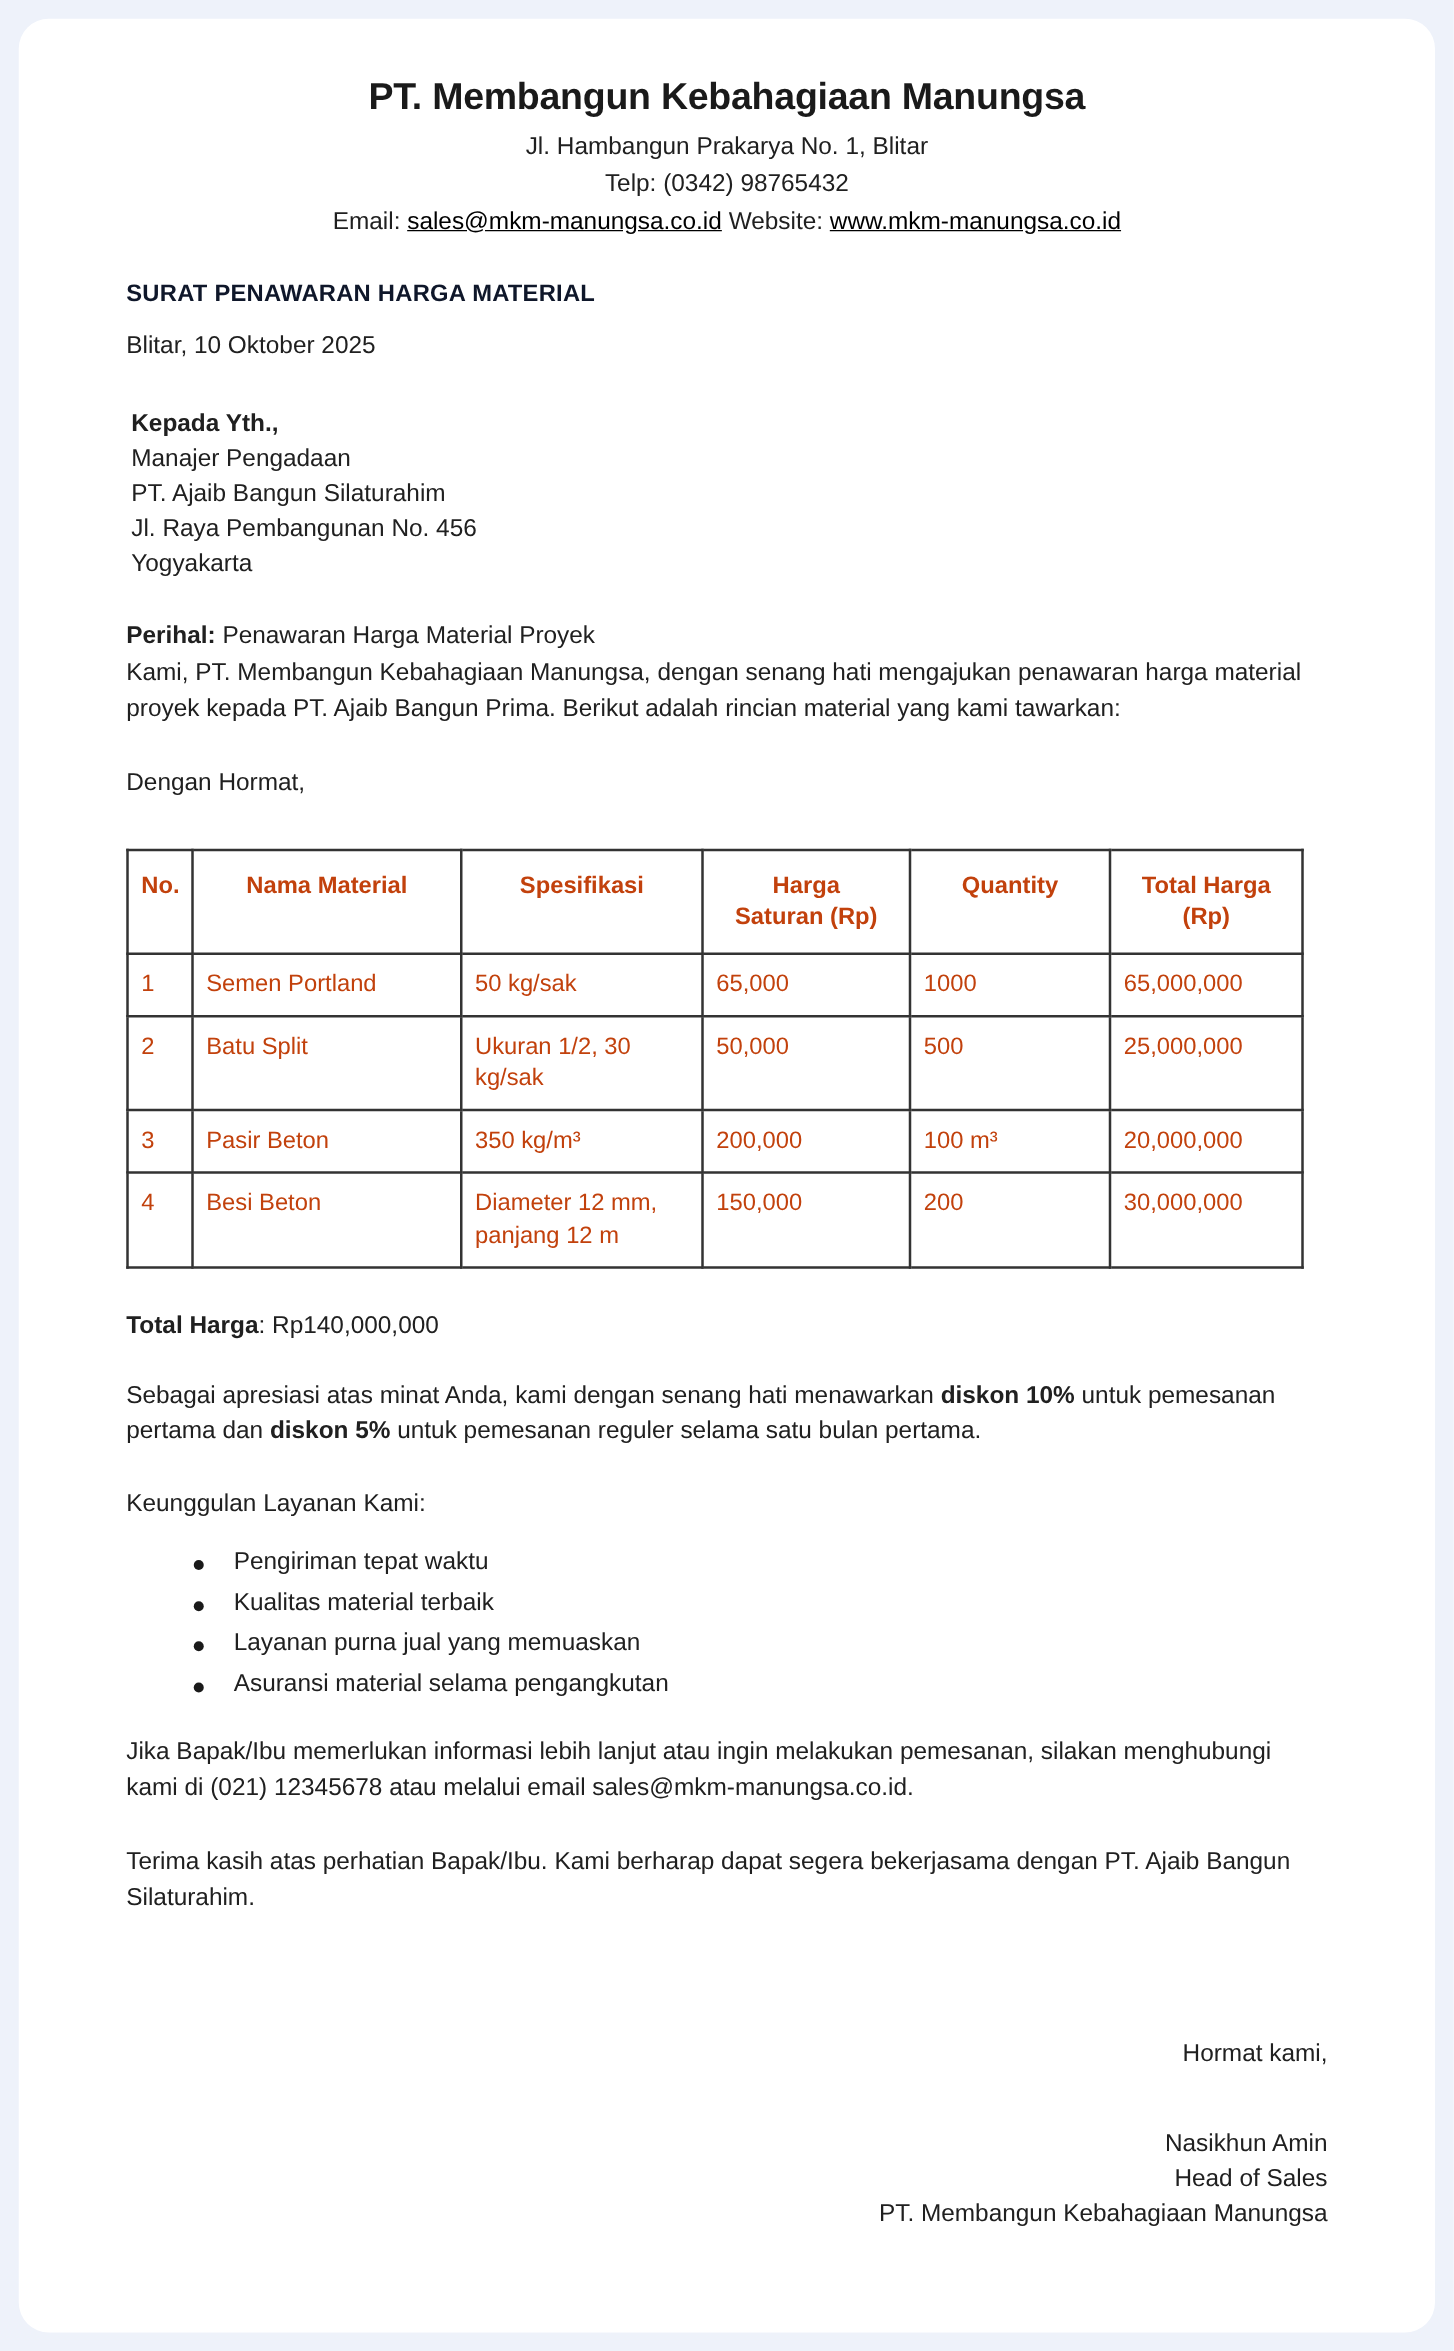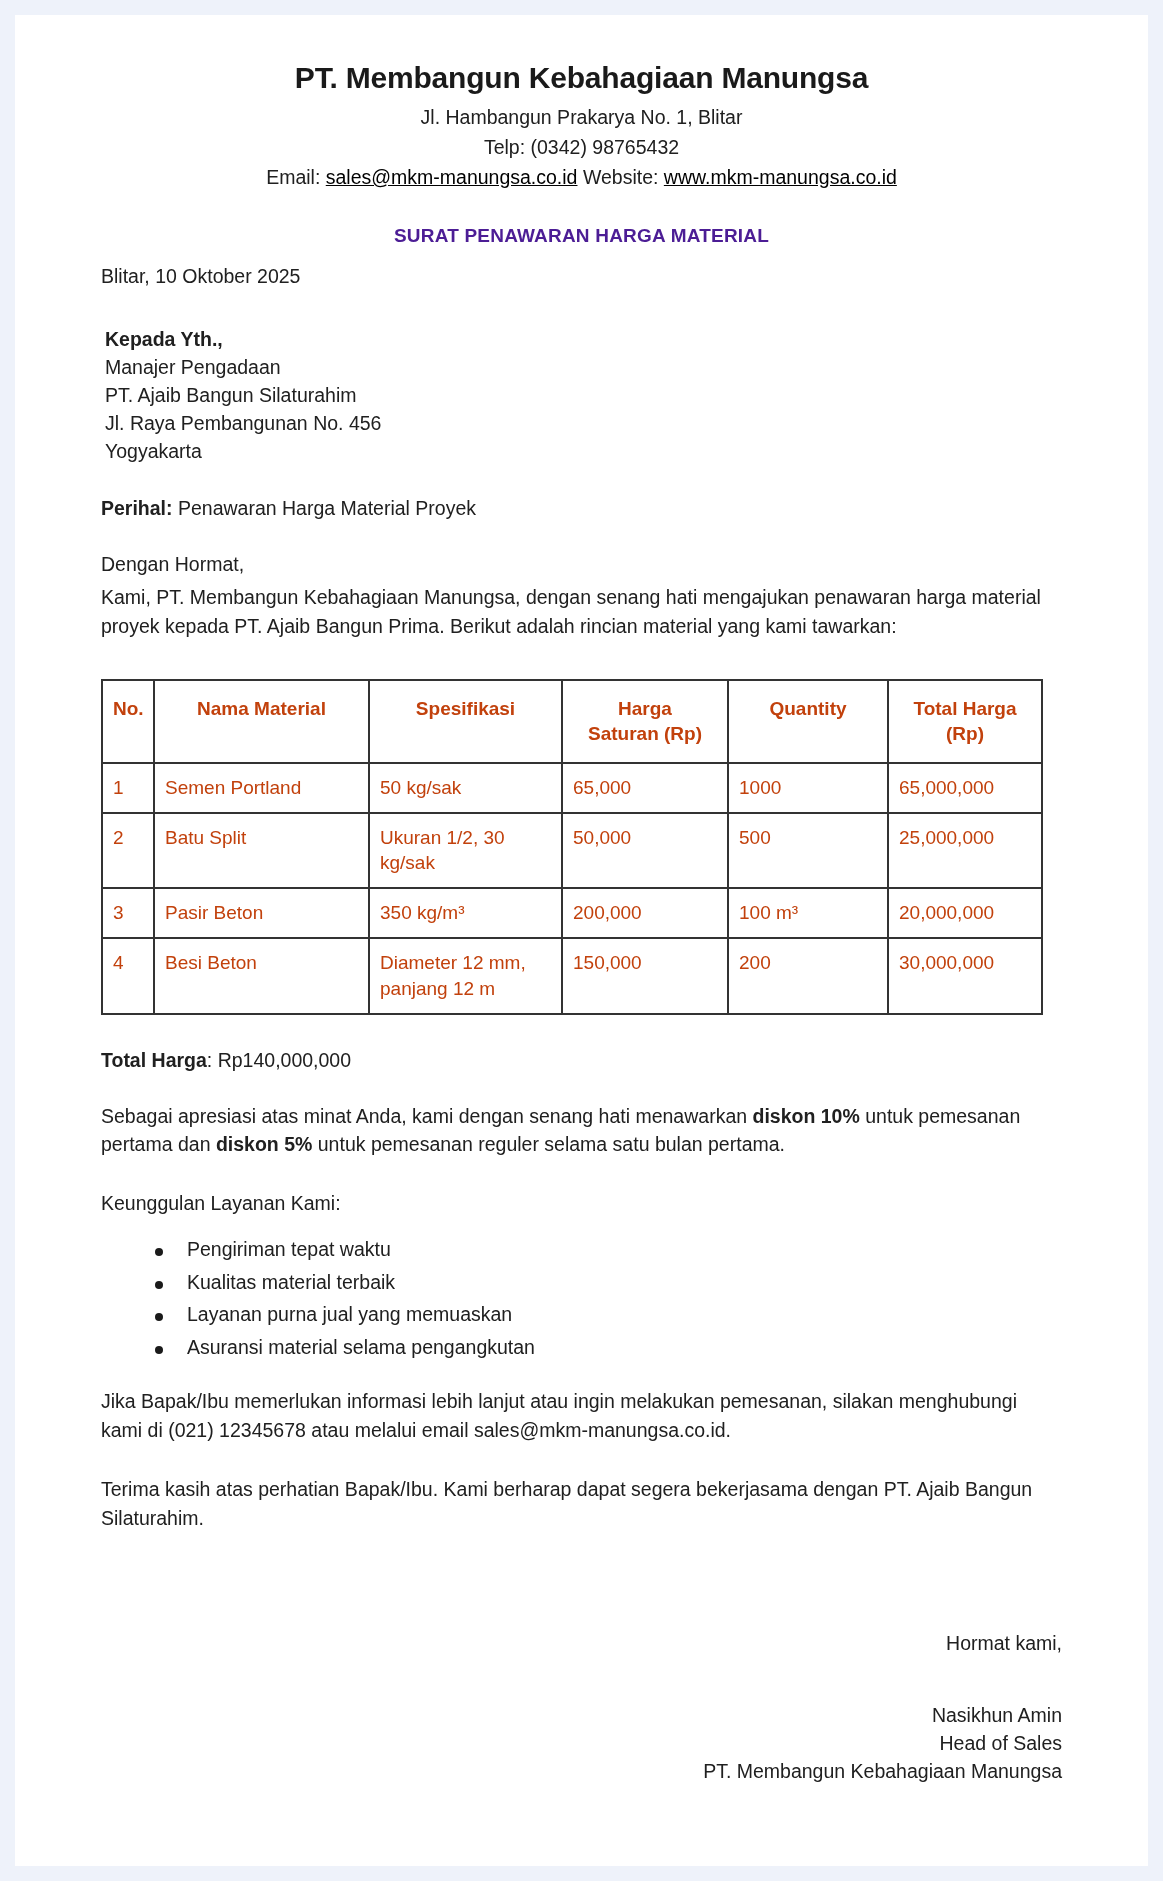--- a/index.html
+++ b/index.html
@@ -13,20 +13,21 @@
     -webkit-font-smoothing: antialiased;
   }
   .page {
     width: 1133px;
     min-height: 1851px;
     margin: 15px auto;
     background: #ffffff;
     box-sizing: border-box;
     padding: 46px 86px 40px 86px;
     position: relative;
+    border-radius: 24px;
   }
 
   
   .letterhead { text-align: center; }
   .company-name {
     font-size: 30px;
     font-weight: bold;
     color: #1a1a1a;
     letter-spacing: -0.2px;
     margin: 0 0 11px 0;
@@ -41,24 +42,24 @@
     color: #202020;
     margin: 0;
   }
   .link {
     color: #000000;
     text-decoration: underline;
   }
 
   
   .subject {
-    text-align: center;
+    text-align: left;
     font-size: 19px;
     font-weight: bold;
-    color: #4c1d95;
+    color: #0f172a;
     margin: 36px 0 0 0;
     letter-spacing: 0.2px;
   }
   .date-line {
     text-align: left;
     font-size: 19.5px;
     color: #202020;
     margin: 18px 0 0 0;
   }
 
@@ -185,22 +186,22 @@
     <div>PT. Ajaib Bangun Silaturahim</div>
     <div>Jl. Raya Pembangunan No. 456</div>
     <div>Yogyakarta</div>
   </div>
 
   <div class="perihal">
     <span class="label">Perihal:</span>
     <span>Penawaran Harga Material Proyek</span>
   </div>
 
+  <div class="para tight">Kami, PT. Membangun Kebahagiaan Manungsa, dengan senang hati mengajukan penawaran harga material proyek kepada PT. Ajaib Bangun Prima. Berikut adalah rincian material yang kami tawarkan:</div>
   <div class="para">Dengan Hormat,</div>
-  <div class="para tight">Kami, PT. Membangun Kebahagiaan Manungsa, dengan senang hati mengajukan penawaran harga material proyek kepada PT. Ajaib Bangun Prima. Berikut adalah rincian material yang kami tawarkan:</div>
 
   <table class="materials">
     <colgroup>
       <col class="col-no">
         <col class="col-nama">
         <col class="col-spek">
       <col class="col-harga">
         <col class="col-qty">
         <col class="col-total">
     </colgroup>

